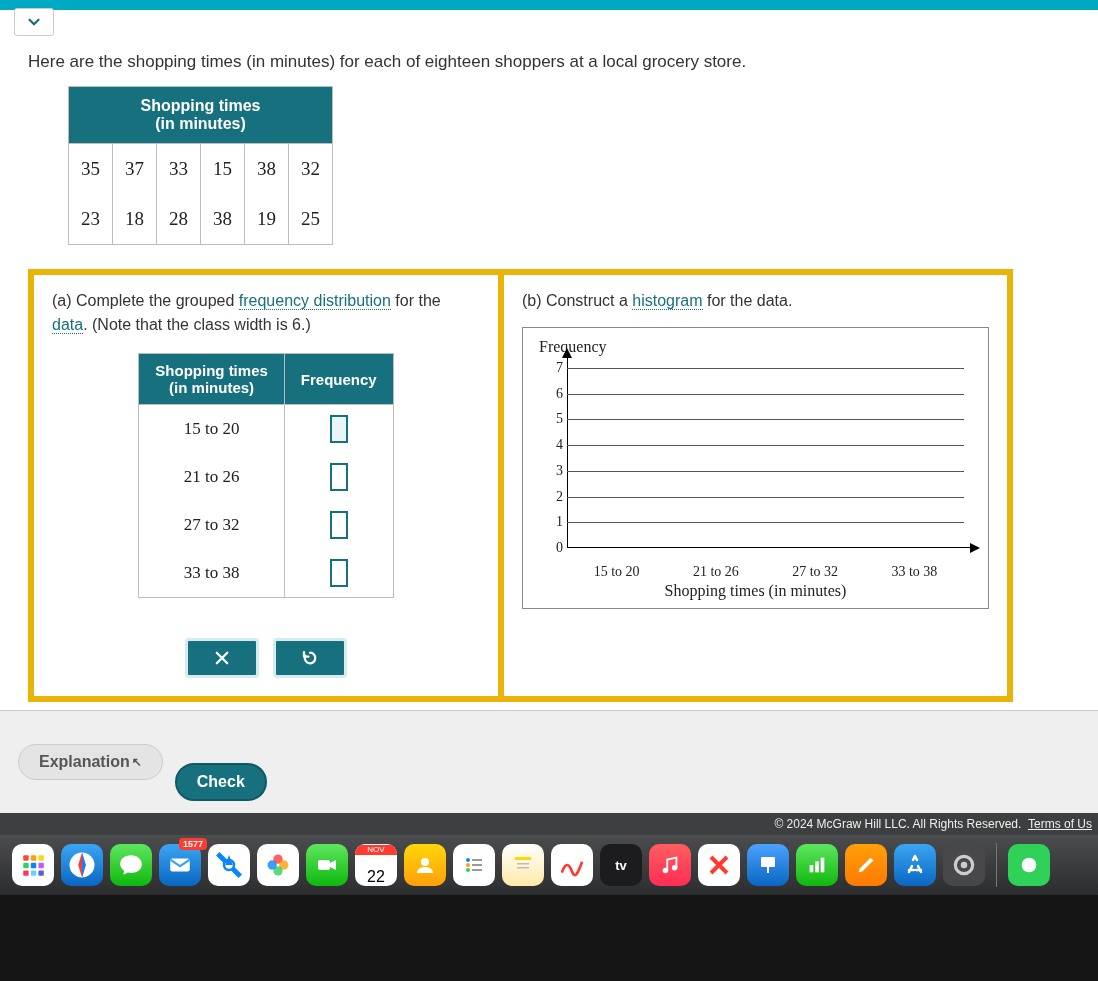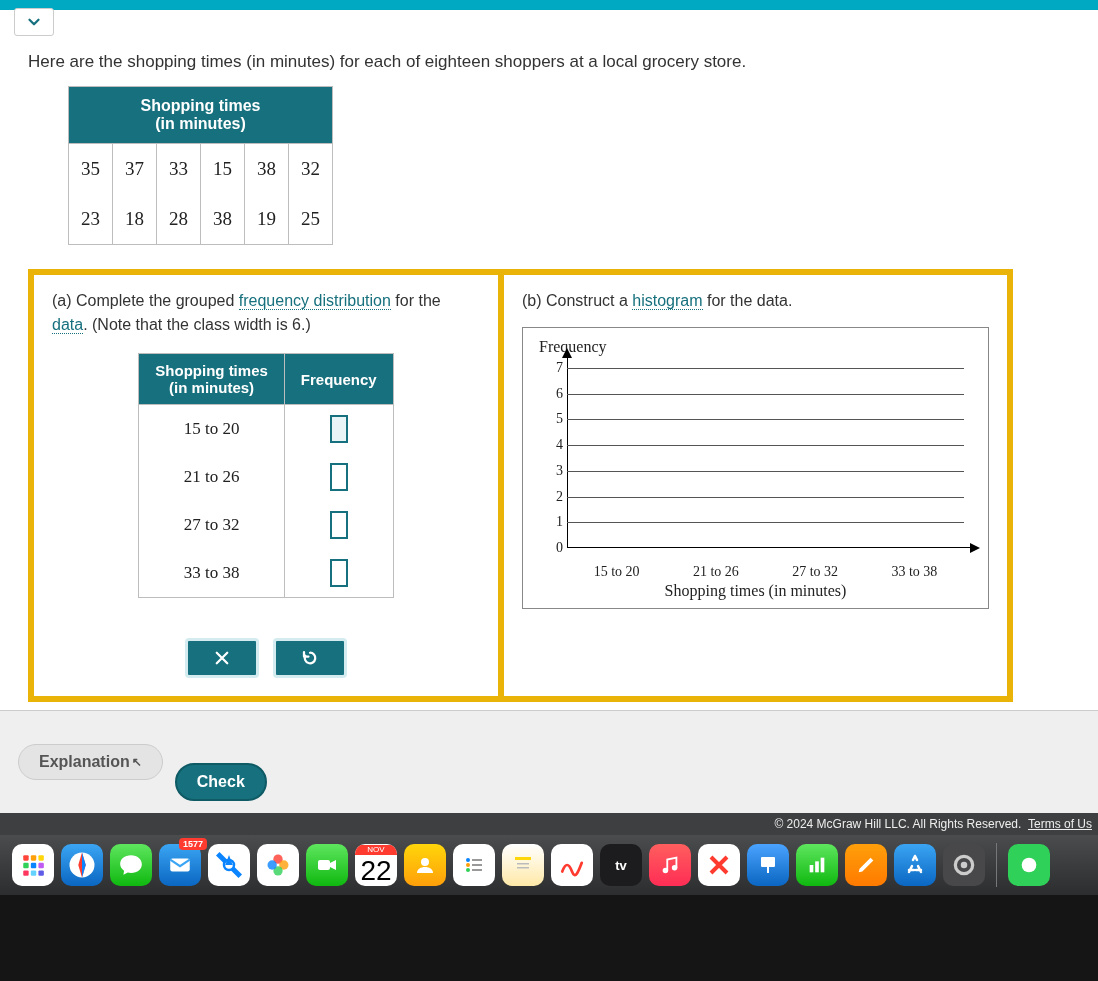--- a/index.html
+++ b/index.html
@@ -265,21 +265,21 @@
     position: absolute; top: -6px; right: -6px;
     background: #ff3b30; color: #fff;
     font-size: 9px; font-weight: bold;
     border-radius: 4px;
     padding: 1px 4px;
   }
   .cal-icon {
     background:#fff; color:#000; flex-direction:column; line-height:1; border-radius:10px; overflow:hidden;
   }
   .cal-top { background:#ff3b30; color:#fff; font-size:8px; width:100%; text-align:center; padding:1px 0;}
-  .cal-day { font-size:28px; font-weight:300; padding-top:2px;}
+  .cal-day { font-size:16px; font-weight:300; padding-top:14px;}
   .dock-sep { width:1px; height:44px; background:#777; margin:0 4px; }
 
   .kbd-space { height: 90px; background:#151515; }
 </style>
 </head>
 <body>
 
 <div class="page">
   <div class="topbar"></div>
   <div class="chevron-box">

